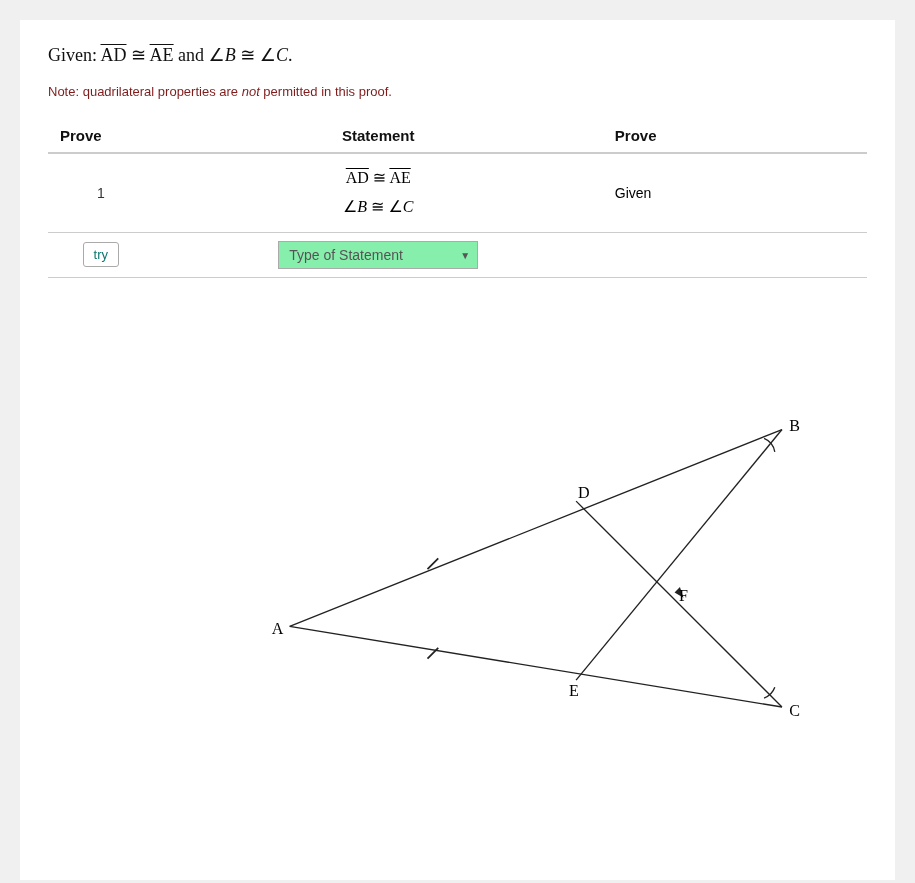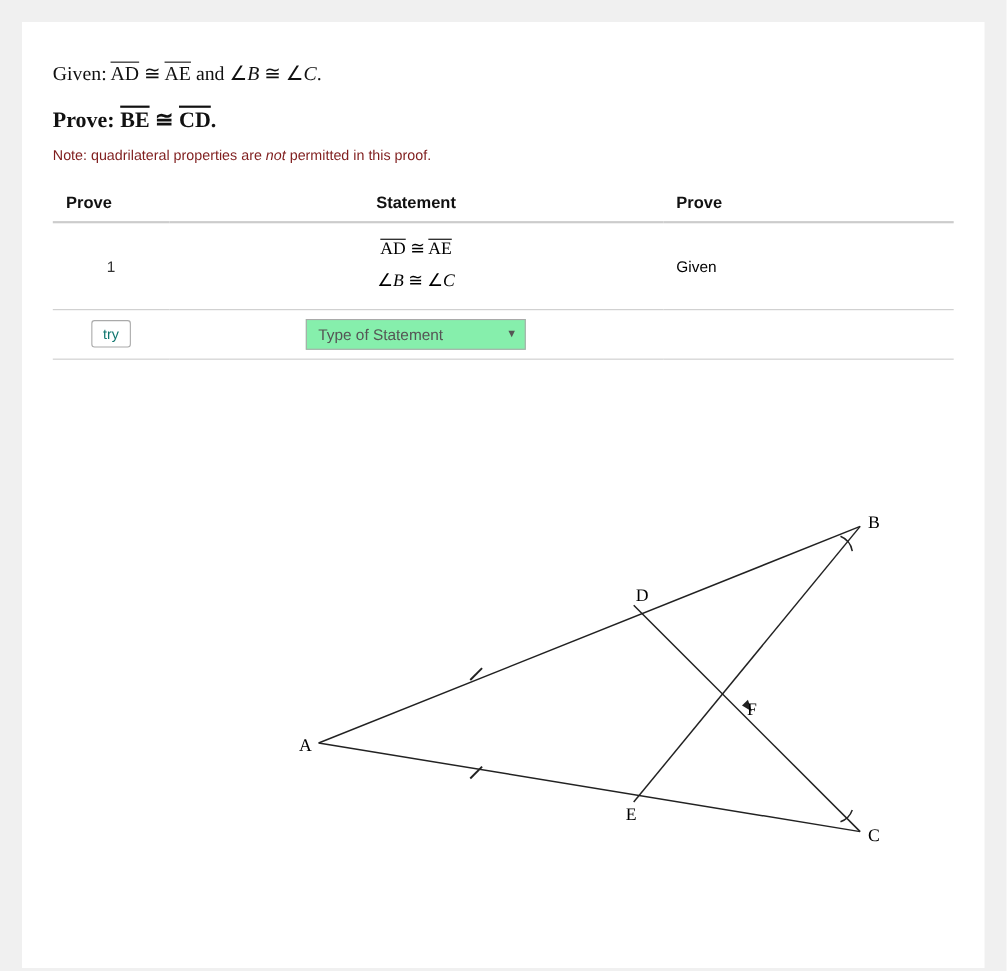--- a/index.html
+++ b/index.html
@@ -5,21 +5,21 @@
     * { margin: 0; padding: 0; box-sizing: border-box; }
     body {
       background: #f0f0f0;
       font-family: Georgia, 'Times New Roman', serif;
       padding: 20px;
       width: 915px;
       min-height: 883px;
     }
     .page {
       background: #fff;
-      padding: 36px 28px;
+      padding: 24px 28px;
       min-height: 860px;
       position: relative;
     }
     .given-line {
       font-size: 18px;
       margin-bottom: 18px;
       color: #111;
     }
     .prove-line {
       font-size: 20px;
@@ -142,24 +142,20 @@
 </head>
 <body>
 
 <div class="page">
 
   <div class="given-line">
     <span>Given: </span>
     <span><span class="overline">AD</span> ≅ <span class="overline">AE</span> and ∠<i>B</i> ≅ ∠<i>C</i>.</span>
   </div>
 
-  <div class="prove-line">
-    <span>Prove: </span>
-    <span><span class="overline">BE</span> ≅ <span class="overline">CD</span>.</span>
-  </div>
 
   <div class="note-line">
     <span>Note: quadrilateral properties are </span><em>not</em><span> permitted in this proof.</span>
   </div>
 
   <table class="proof-table">
     <thead>
       <tr>
         <th>Prove</th>
         <th>Statement</th>

